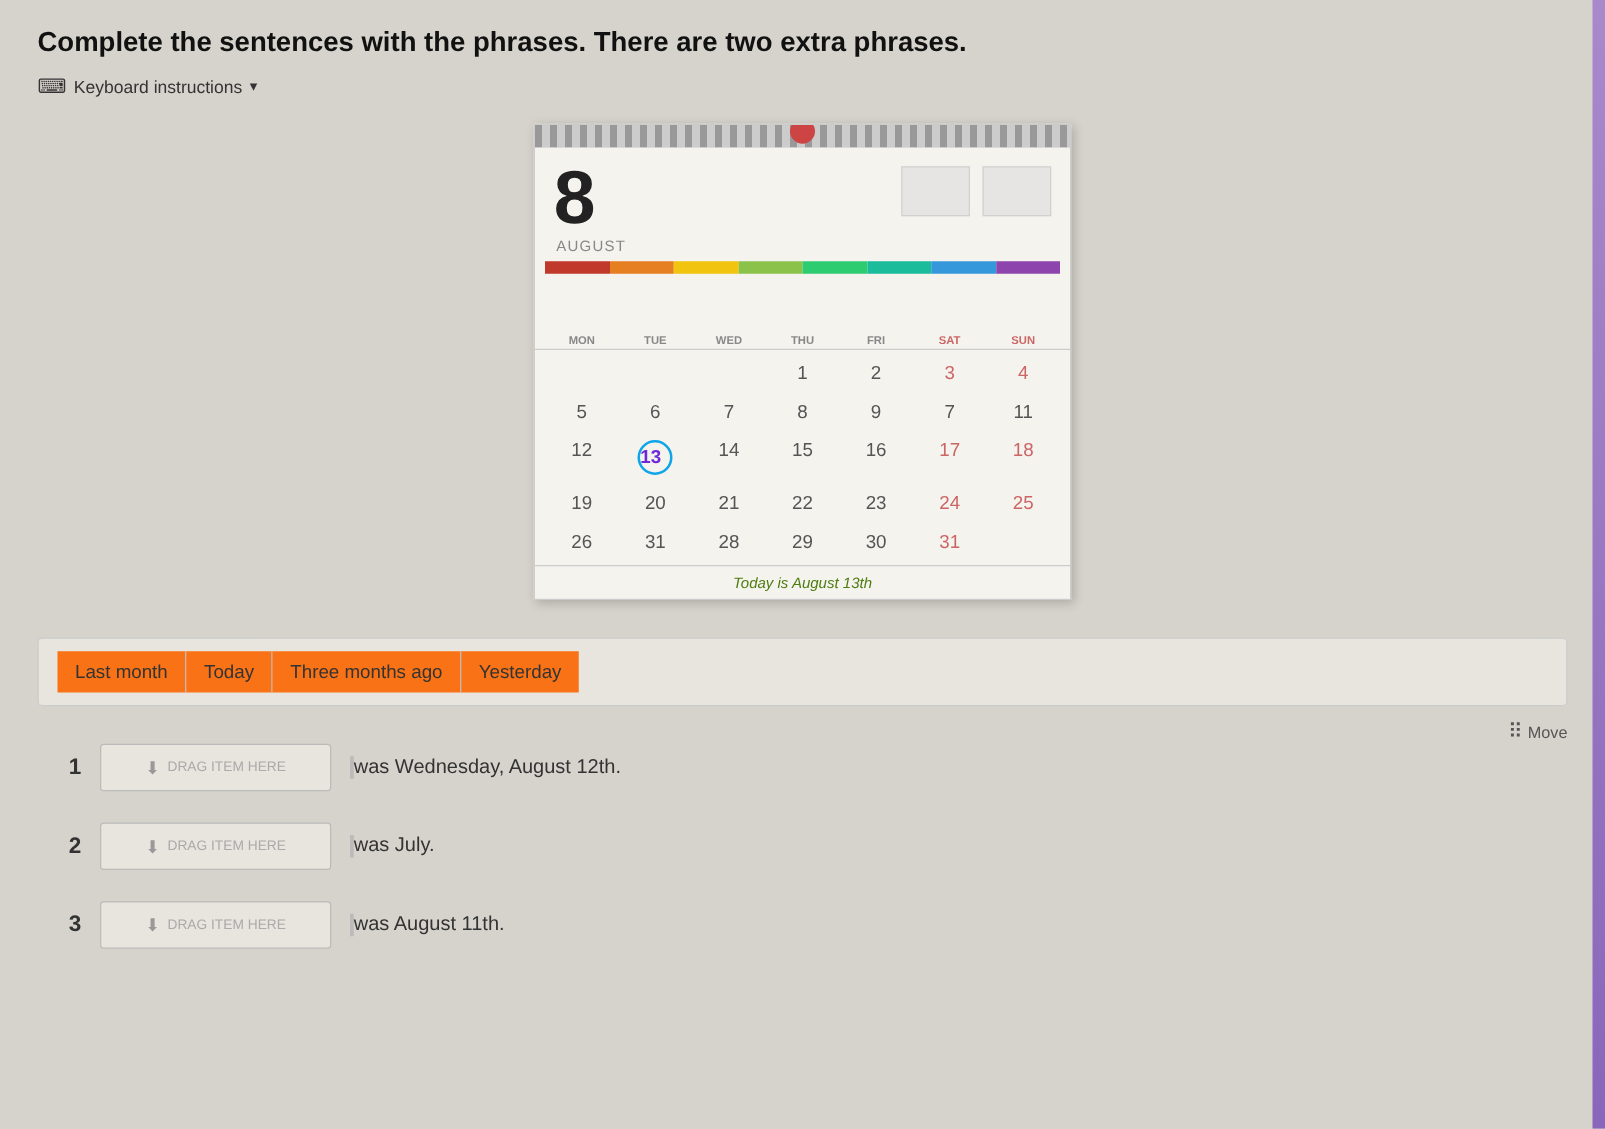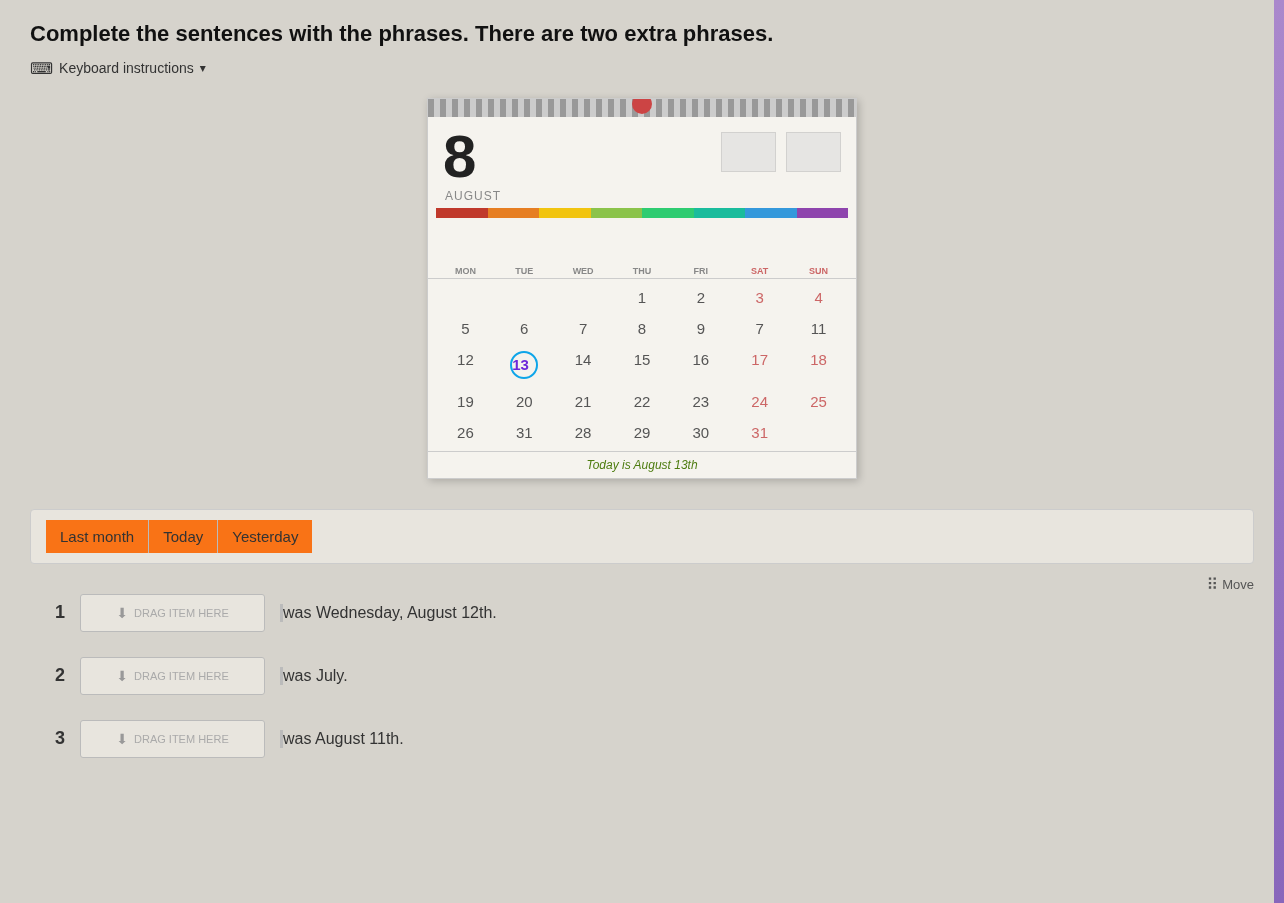--- a/index.html
+++ b/index.html
@@ -398,20 +398,21 @@
 </div>
 
 <div class="move-btn">
   <span style="font-size:16px;">⠿</span>
   <span>Move</span>
 </div>
 
 <div class="phrases-container">
   <div class="phrase-item">Last month</div>
   <div class="phrase-item">Today</div>
+  <div class="phrase-item">Three months ago</div>
   <div class="phrase-item">Yesterday</div>
 </div>
 
 <div class="sentences-area">
 
   <div class="sentence-row">
     <span class="sentence-number">1</span>
     <div class="drop-zone">
       <div class="drop-zone-inner">
         <span class="drop-arrow">⬇</span>

